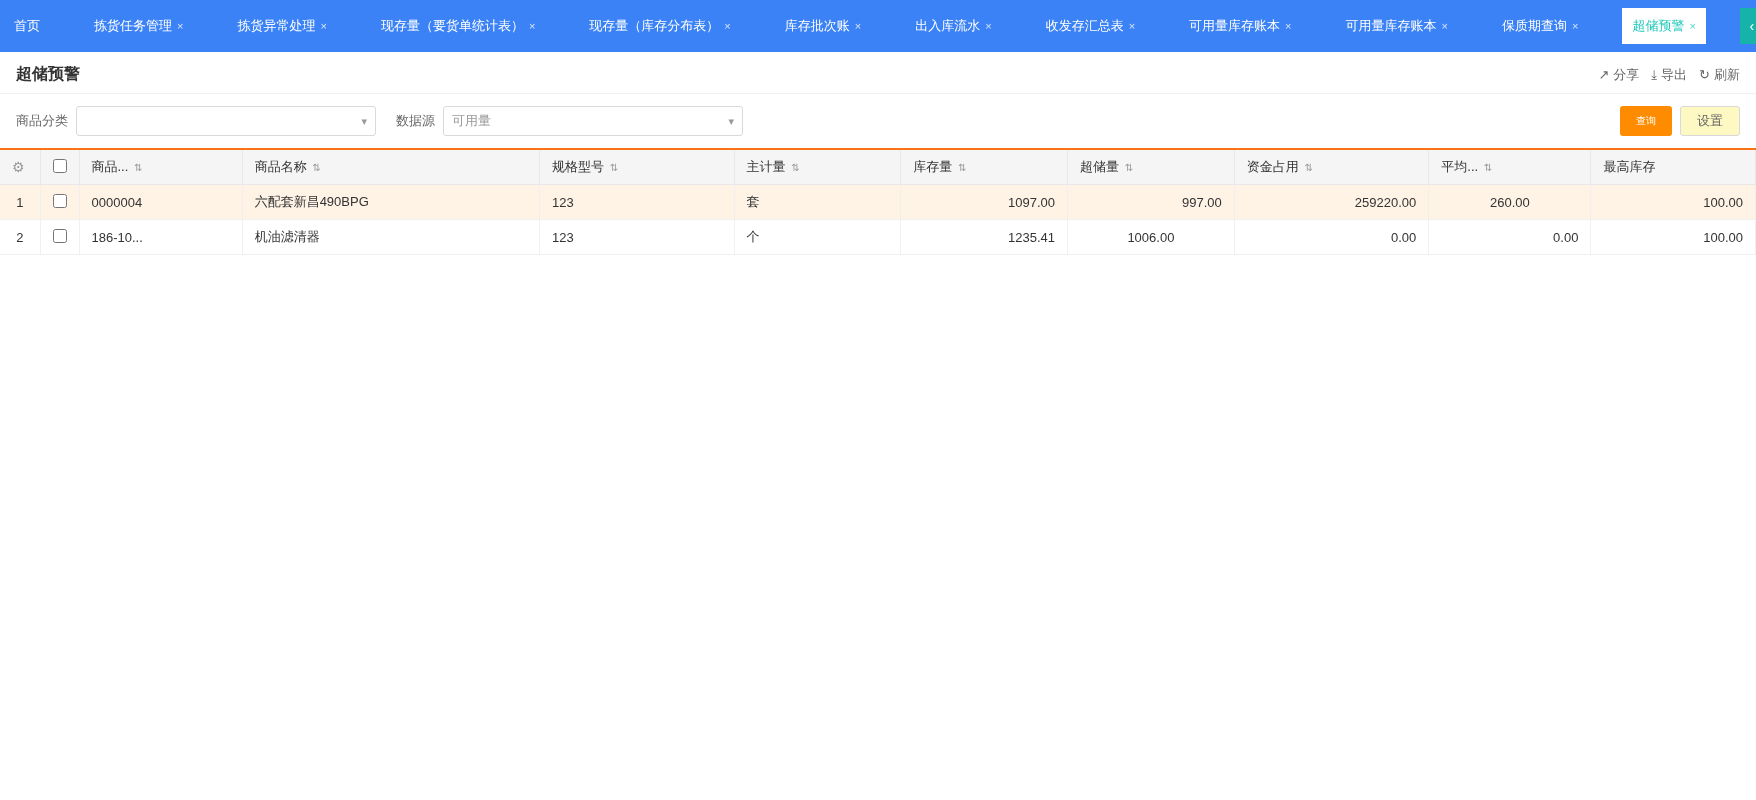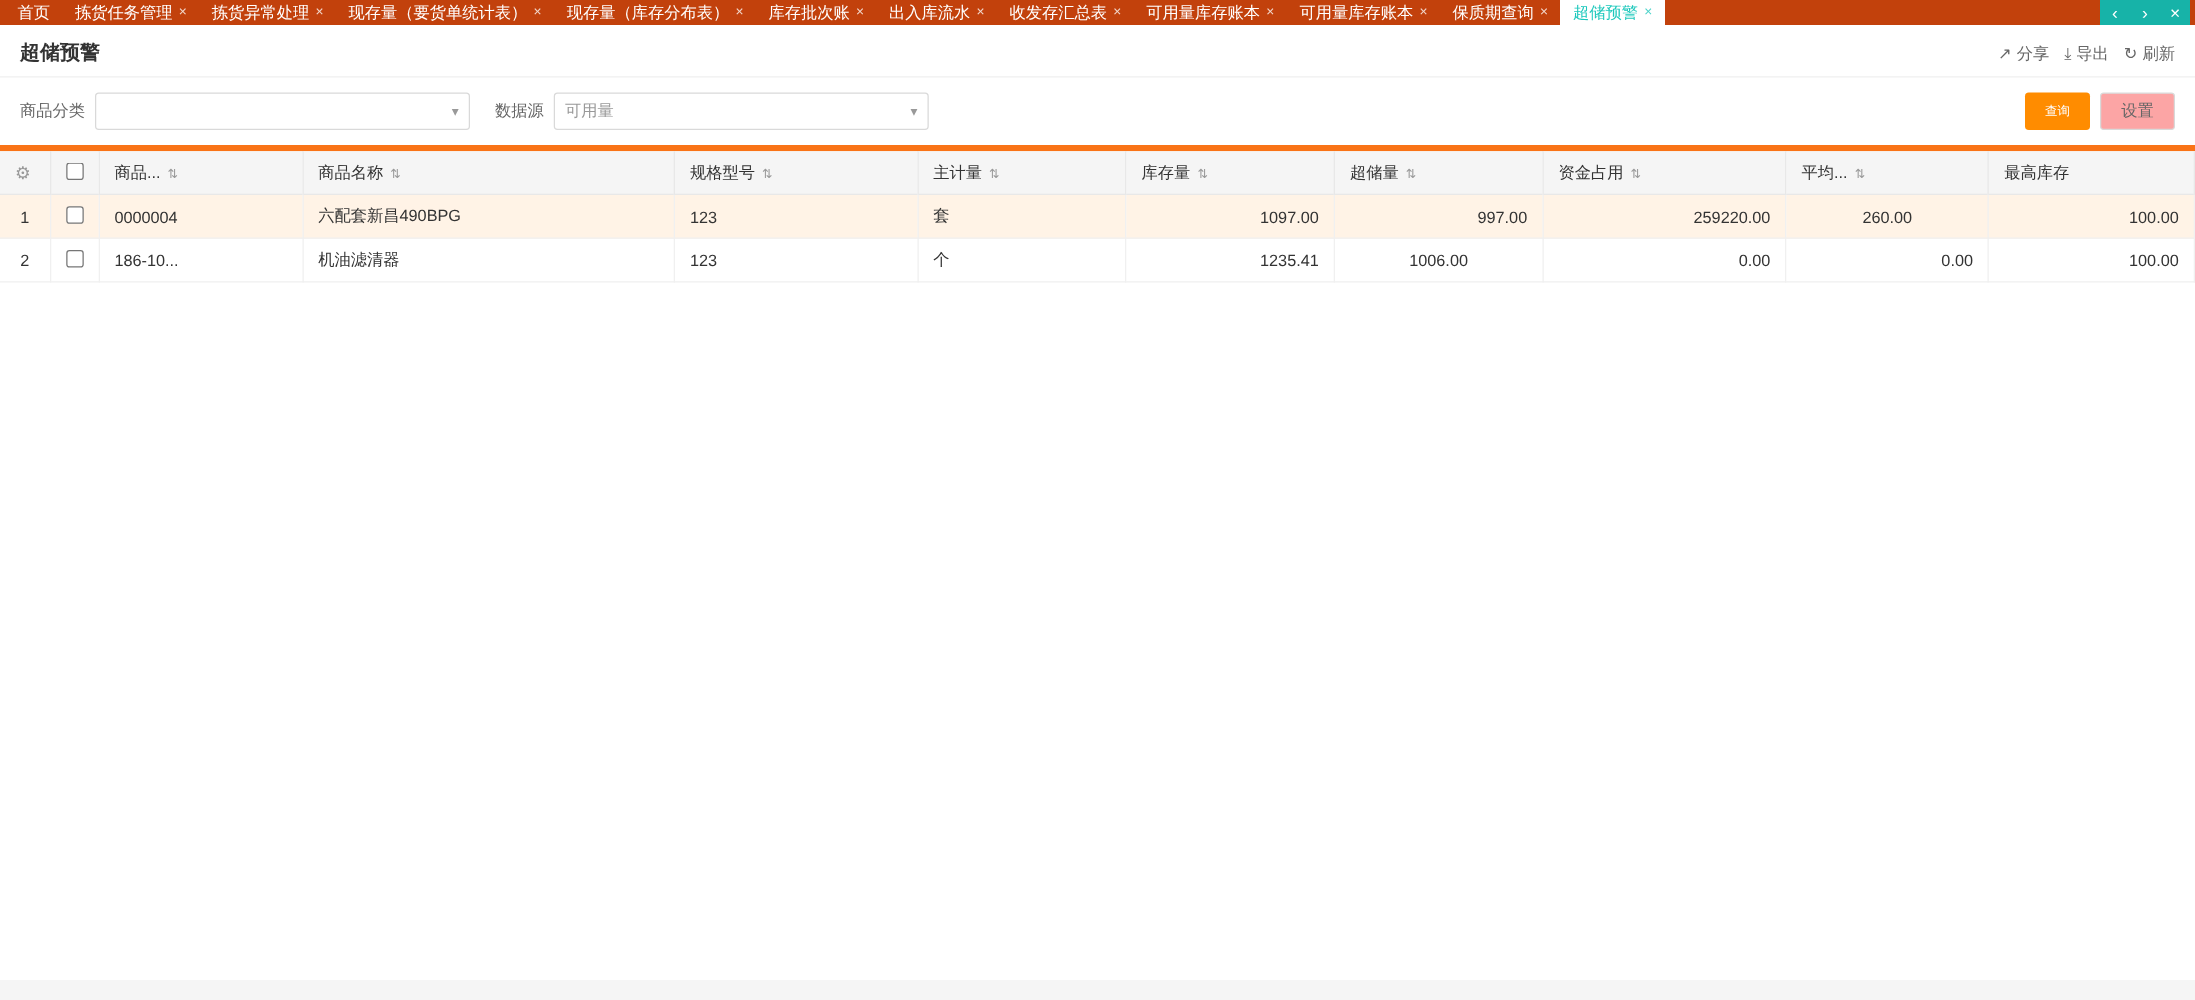--- a/index.html
+++ b/index.html
@@ -1,26 +1,27 @@
 <!DOCTYPE html>
 <html><head>
   <meta charset="utf-8">
   <style>
     * { box-sizing: border-box; margin: 0; padding: 0; }
     body { font-family: 'Microsoft YaHei', Arial, sans-serif; font-size: 13px; background: #f5f5f5; color: #333; }
 
     
     .top-nav {
-      background: #c2410c;
-      display: flex;
-      align-items: center;
-      height: 20px;
+      background: #3b82f6;
+      display: flex;
+      align-items: center;
+      height: 52px;
       padding: 0 4px;
       overflow: hidden;
       white-space: nowrap;
+      gap: 34px;
     }
     .nav-tab {
       display: inline-flex;
       align-items: center;
       padding: 0 10px;
       height: 36px;
       color: #fff;
       font-size: 13px;
       cursor: pointer;
       flex-shrink: 0;
@@ -83,21 +84,21 @@
       background: none;
       border: none;
     }
 
     
     .filter-bar {
       display: flex;
       align-items: center;
       padding: 12px 16px;
       gap: 20px;
-      border-bottom: 5px solid #f97316;
+      border-bottom: 2px solid #f97316;
     }
     .filter-group {
       display: flex;
       align-items: center;
       gap: 8px;
     }
     .filter-label {
       color: #666;
       font-size: 13px;
       white-space: nowrap;
@@ -130,21 +131,21 @@
     .btn-query {
       background: #ff8c00;
       color: #fff;
       border: none;
       border-radius: 3px;
       padding: 5px 16px;
       cursor: pointer;
       font-size: 10px;
     }
     .btn-settings {
-      background: #fca5a5;
+      background: #fef9c3;
       color: #666;
       border: 1px solid #d9d9d9;
       border-radius: 3px;
       padding: 5px 16px;
       cursor: pointer;
       font-size: 13px;
     }
 
     
     .table-container {

